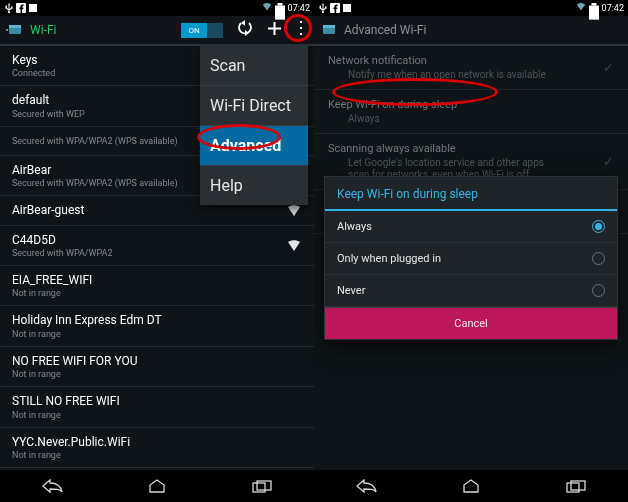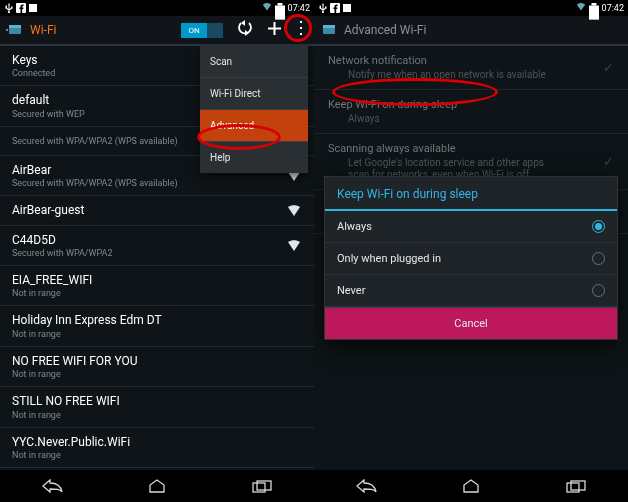--- a/index.html
+++ b/index.html
@@ -42,21 +42,21 @@
     align-items: center;
     border-bottom: 2px solid #2a3540;
     padding: 0 6px;
   }
   .appicon {
     width: 18px; height: 18px;
     margin-right: 6px;
     display: flex; align-items: center; justify-content: center;
   }
   .titlebar .title {
-    color: #f97316;
+    color: #22c55e;
     font-size: 12px;
     flex: 1;
   }
   .content {
     height: 424px;
     background: #0e1417;
     overflow: hidden;
   }
   .navbar {
     position: absolute;
@@ -111,25 +111,25 @@
     top: 46px;
     left: 200px;
     width: 108px;
     background: #2a2f33;
     box-shadow: 0 4px 10px rgba(0,0,0,.6);
     z-index: 20;
   }
   .menu-item {
     padding: 10px 10px;
     color: #e6e6e6;
-    font-size: 10px;
+    font-size: 16px;
     border-bottom: 1px solid #383d41;
   }
   .menu-item:last-child { border-bottom: 0; }
-  .menu-item.highlight { background: #c2410c; color:#fff; font-weight:400; }
+  .menu-item.highlight { background: #0369a1; color:#fff; font-weight:700; }
 
   
   .adv-row {
     padding: 8px 14px 8px 14px;
     border-bottom: 1px solid #20262b;
     gap: 42px;
   }
   .adv-row .name { color: #6f767a; font-size: 11px; }
   .adv-row .sub { color: #4d5458; font-size: 10px; margin-top: 2px; line-height: 1.2; margin-left: 20px; }
   .adv-row-flex { display:flex; align-items:center; justify-content:space-between; }

